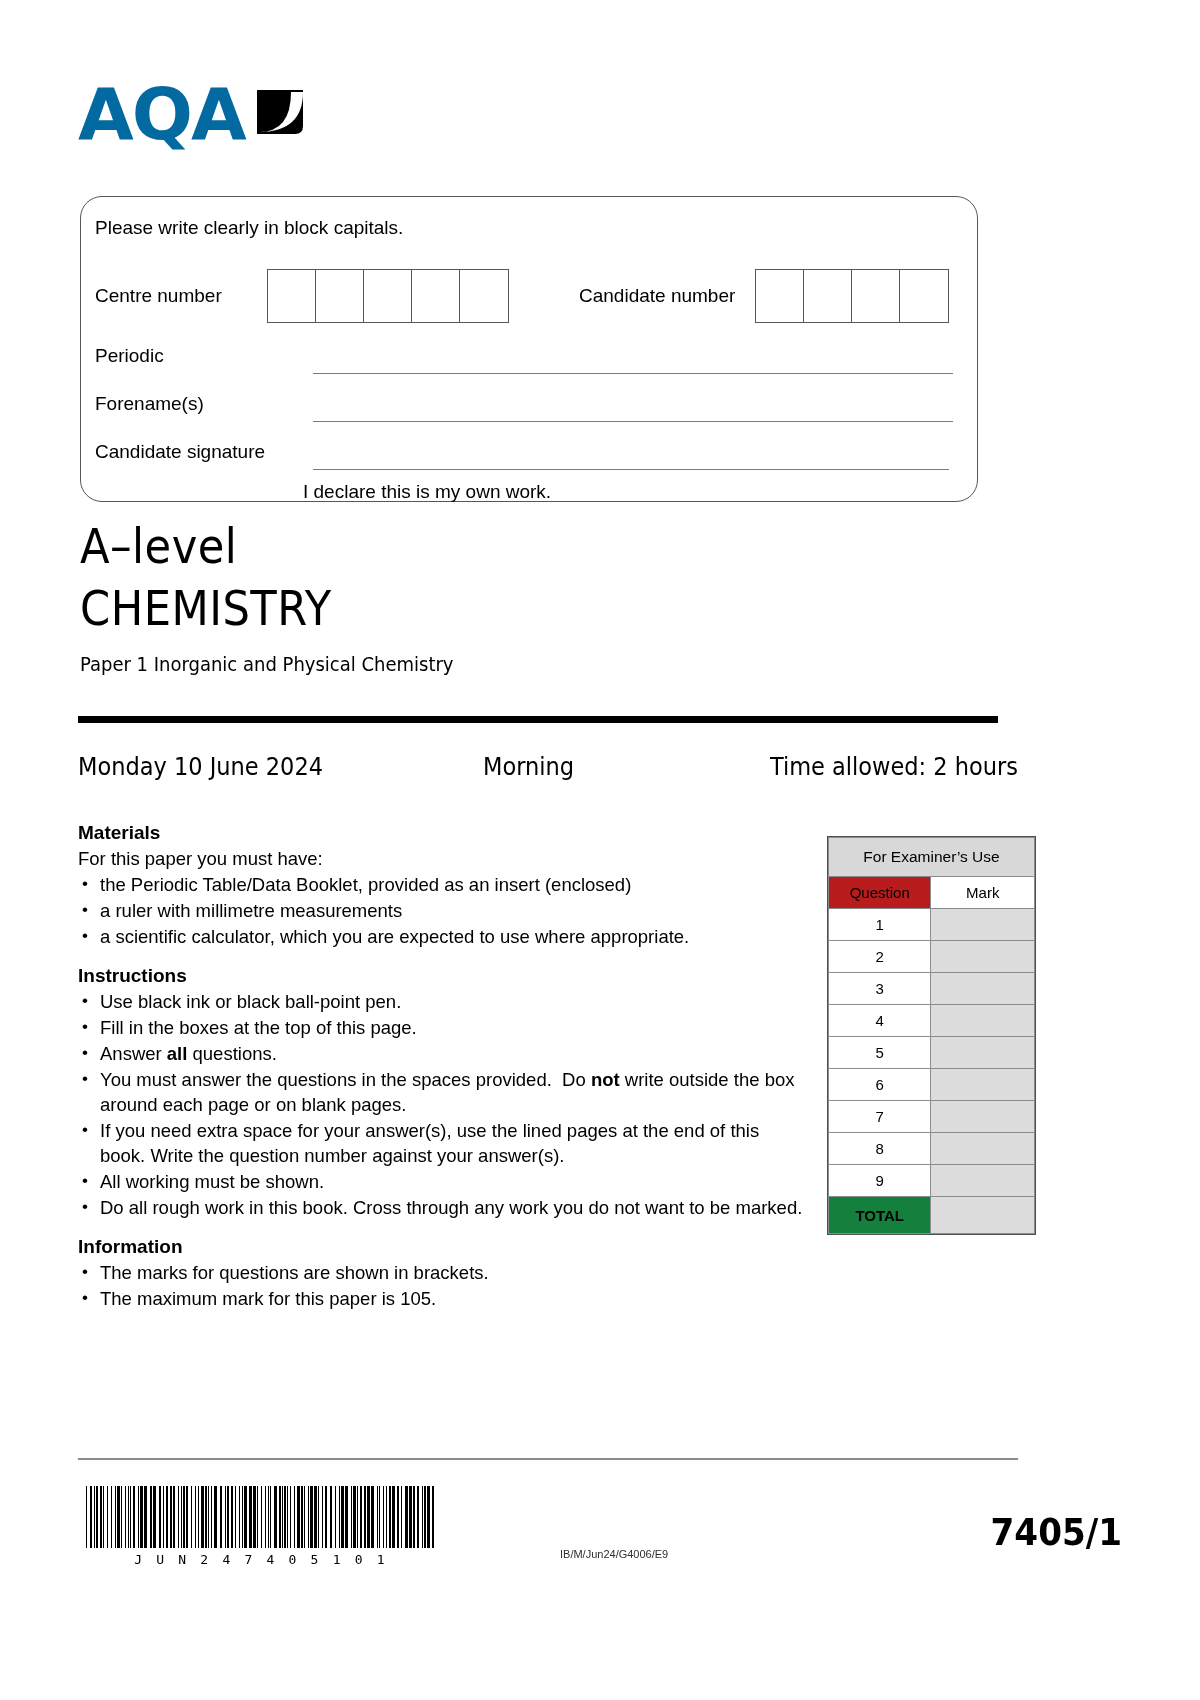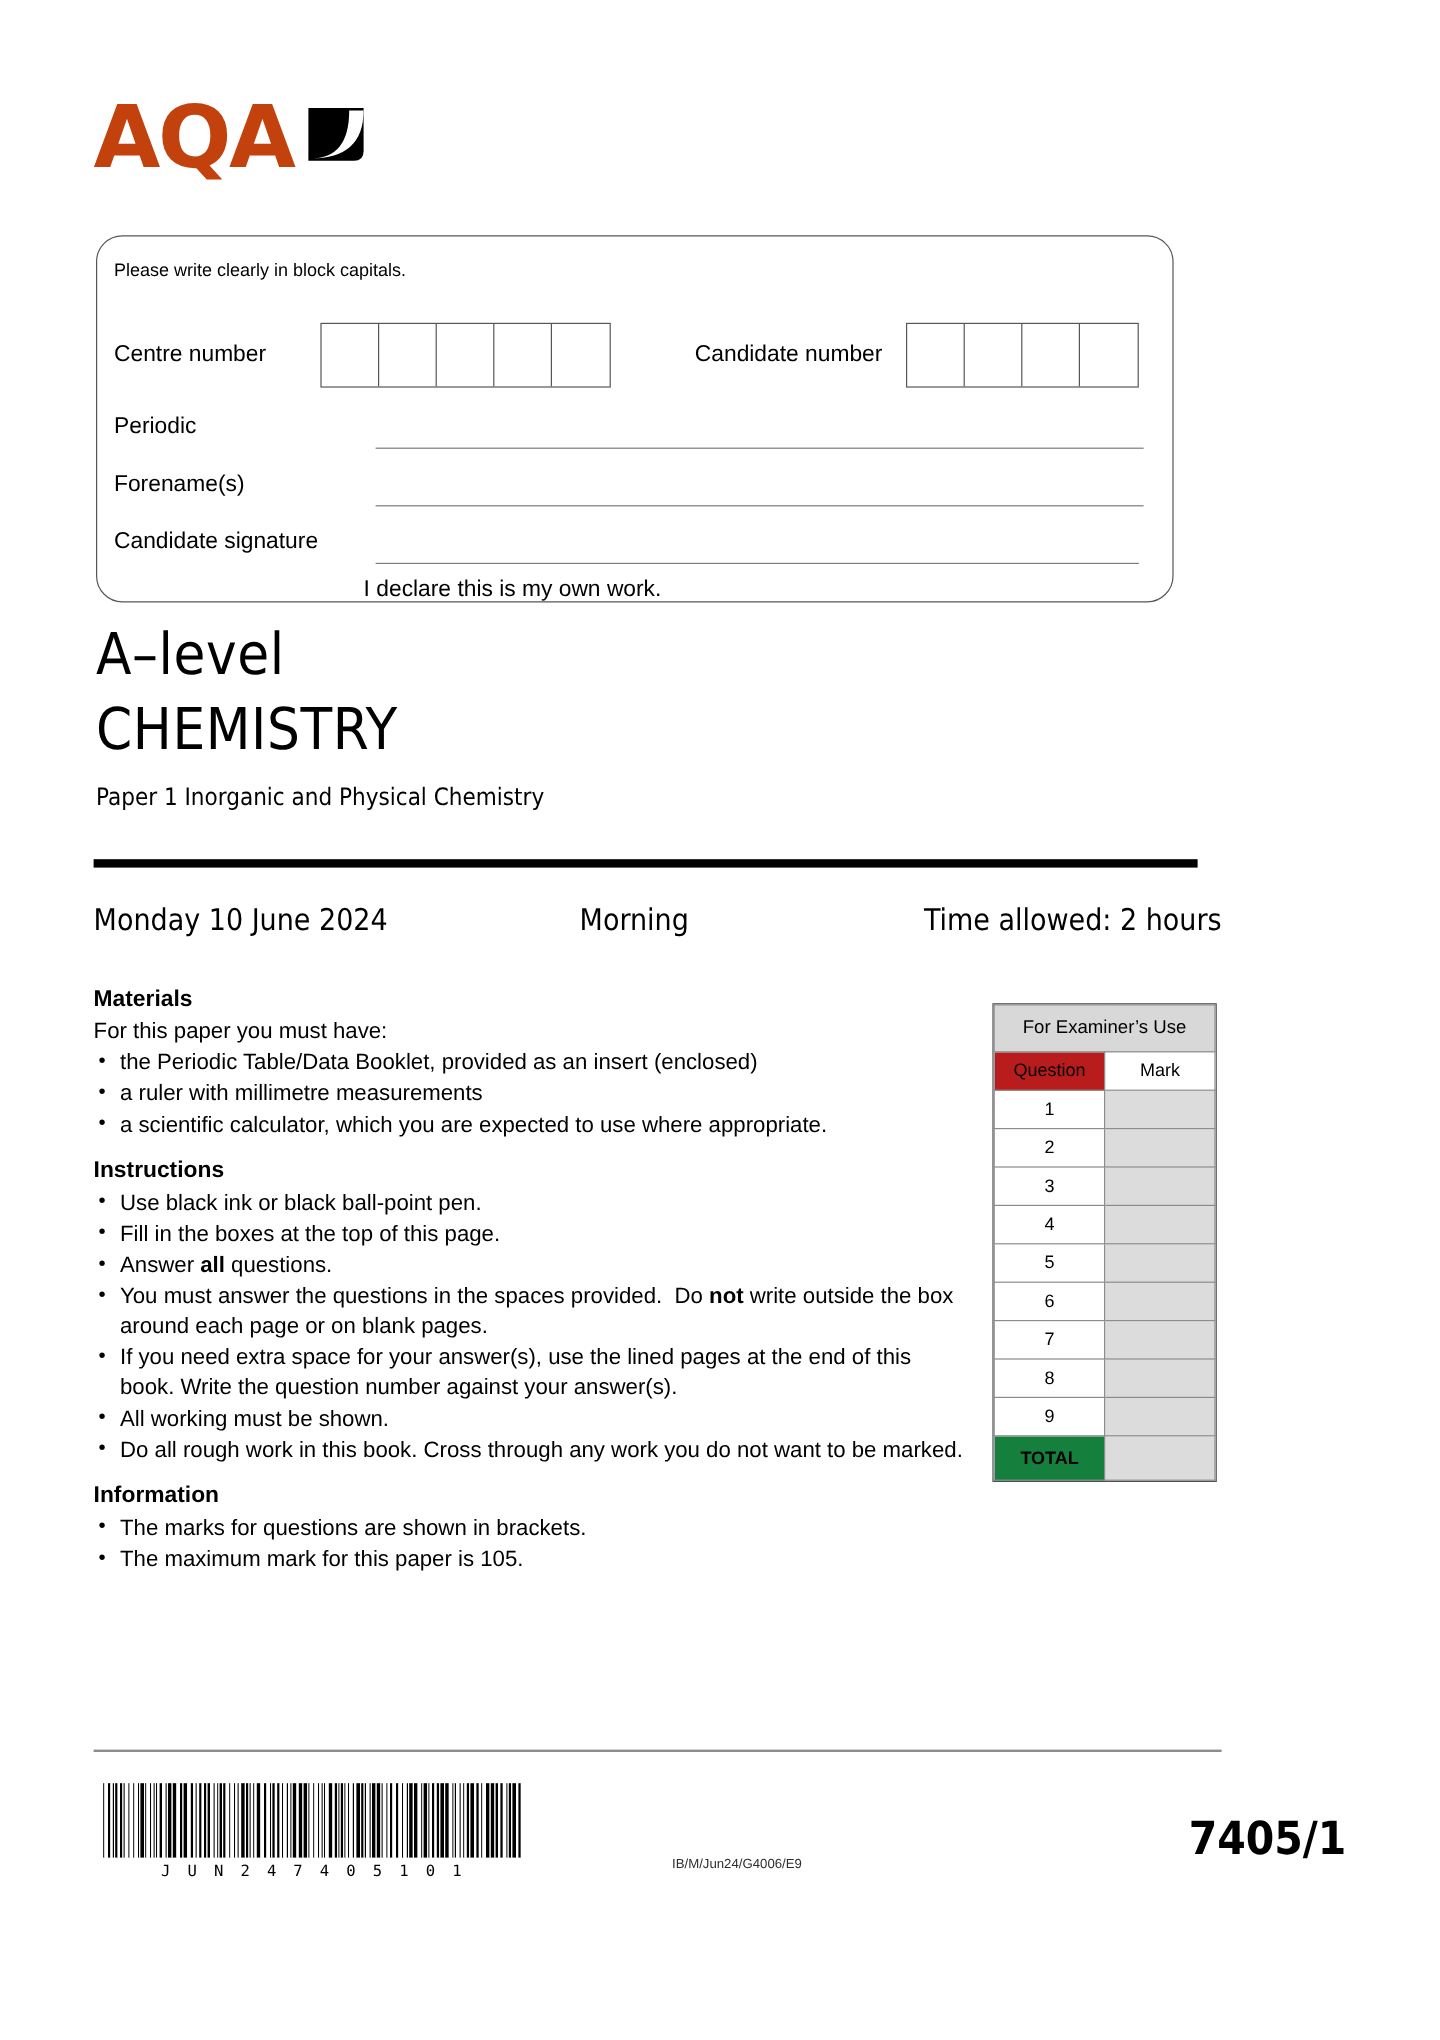--- a/index.html
+++ b/index.html
@@ -30,21 +30,21 @@
     top: 78px;
     display: flex;
     align-items: flex-start;
   }
   .logo-text {
     font-family: "DejaVu Sans", sans-serif;
     font-weight: bold;
     font-size: 72px;
     letter-spacing: -2px;
     line-height: 72px;
-    color: #c2410c;
+    color: #0369a1;
   }
   .logo-mark {
     margin-left: 6px;
     margin-top: 4px;
   }
 
   
   .details-box {
     position: absolute;
     left: 80px;
@@ -52,21 +52,21 @@
     width: 898px;
     height: 306px;
     border: 1.5px solid #55575a;
     border-radius: 22px;
     box-sizing: border-box;
   }
   .please-write {
     position: absolute;
     left: 14px;
     top: 20px;
-    font-size: 15px;
+    font-size: 19px;
   }
   .row-centre {
     position: absolute;
     left: 14px;
     top: 72px;
     width: 870px;
     height: 54px;
   }
   .lbl {
     font-size: 19px;
@@ -203,21 +203,21 @@
     left: 4px;
     top: -1px;
     font-size: 17px;
   }
 
   
   .ex-table {
     position: absolute;
     left: 827px;
     top: 836px;
-    width: 187px;
+    width: 209px;
     border: 1.6px solid #4d4f52;
     box-sizing: border-box;
     border-collapse: collapse;
     font-size: 15px;
   }
   .ex-table table {
     border-collapse: collapse;
     width: 100%;
   }
   .ex-table td {

